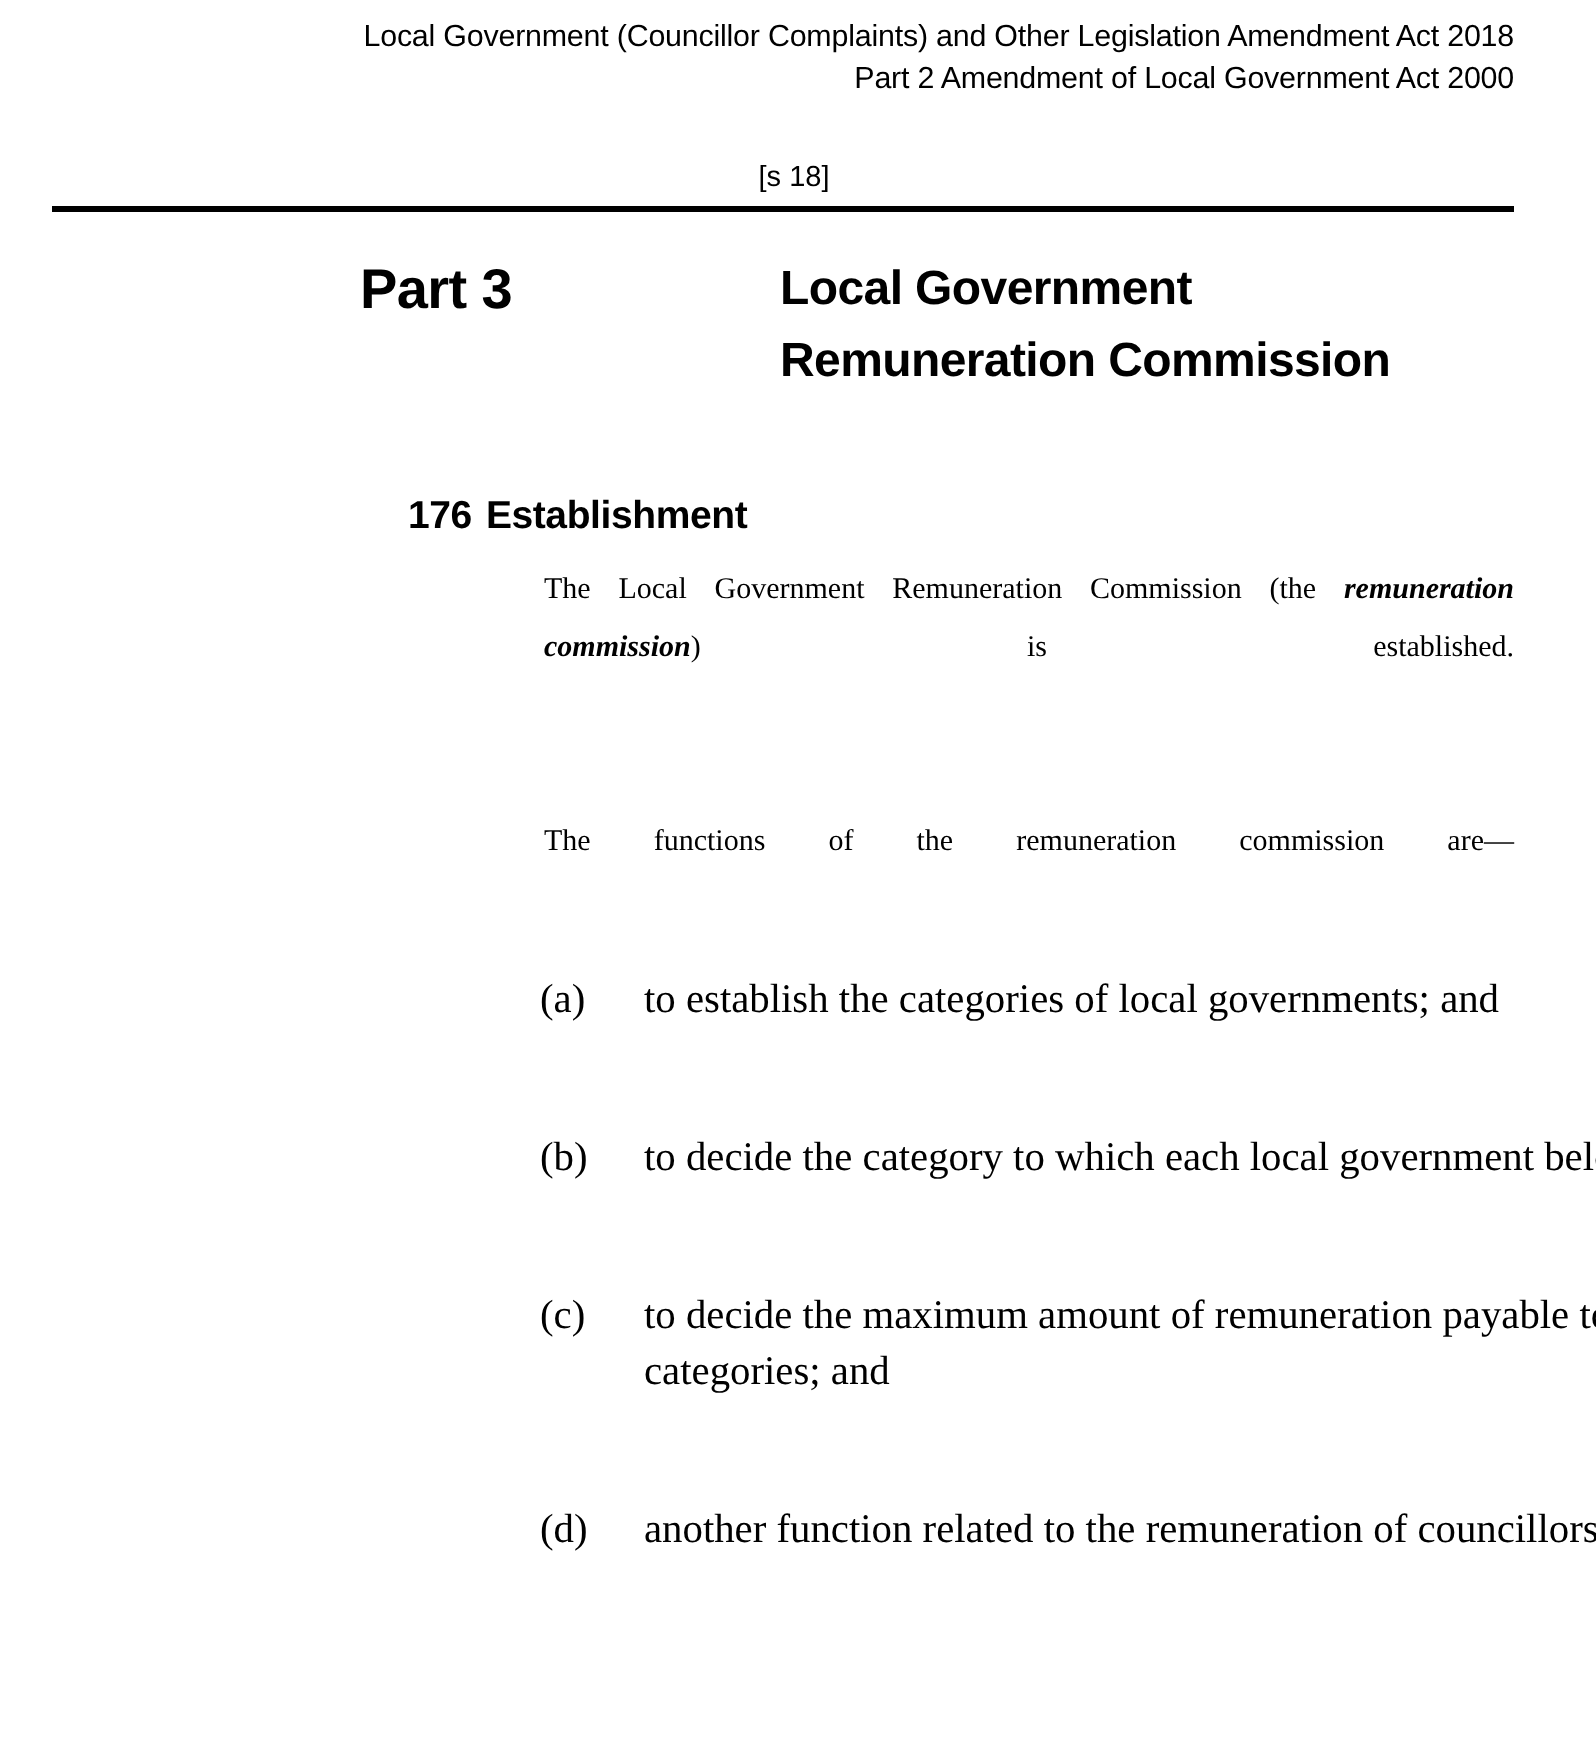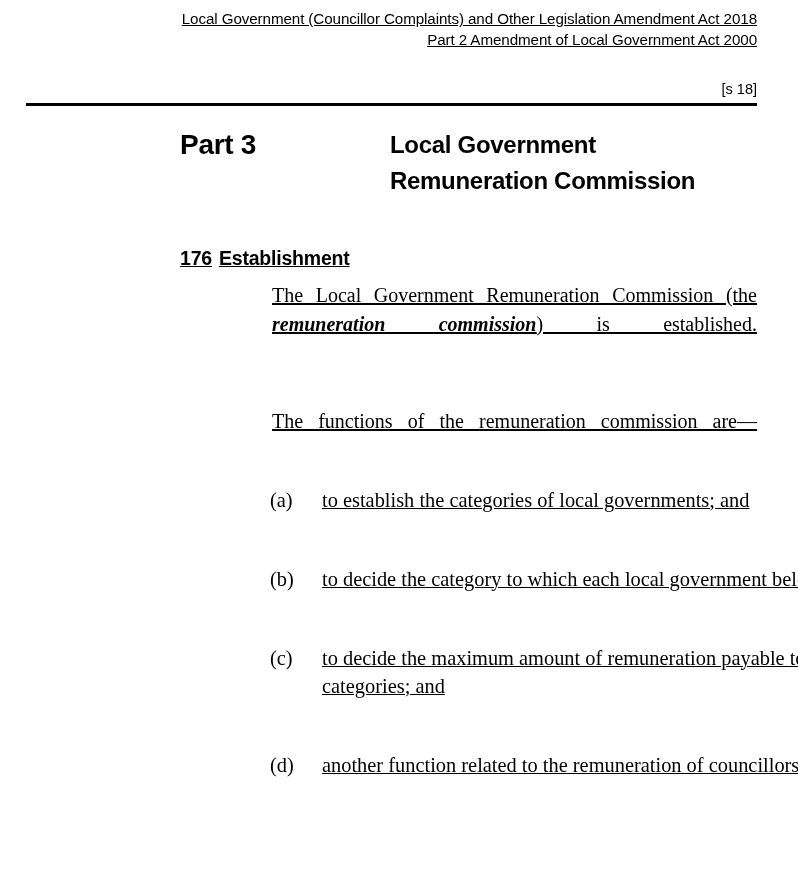--- a/index.html
+++ b/index.html
@@ -30,34 +30,33 @@
     position: absolute;
     left: 37px;
     top: 8px;
     width: 720px;
     text-align: right;
     font-family: "Liberation Sans", "DejaVu Sans", sans-serif;
     font-size: 15.2px;
     line-height: 21px;
     color: #000;
     letter-spacing: -0.1px;
-    text-decoration: underline;
   }
   .page-header .hdr-line {
     display: block;
     white-space: nowrap;
   }
 
   
   .section-ref {
     position: absolute;
     left: 37px;
     top: 80px;
     width: 720px;
-    text-align: right;
+    text-align: center;
     font-family: "Liberation Sans", "DejaVu Sans", sans-serif;
     font-size: 14.5px;
     line-height: 18px;
   }
 
   
   .header-rule {
     position: absolute;
     left: 26px;
     top: 103px;
@@ -65,21 +64,20 @@
     height: 3px;
     background: #000000;
   }
 
   
   .content {
     position: absolute;
     left: 0;
     top: 120px;
     width: 798px;
-    text-decoration: underline;
   }
 
   
   .part-block {
     position: relative;
     margin: 0 0 0 0;
     padding: 0;
     height: 125px;
   }
   .part-label {
@@ -116,28 +114,29 @@
     width: 577px;
     font-family: "Liberation Sans", "DejaVu Sans", sans-serif;
     font-weight: bold;
     font-size: 19.5px;
     line-height: 26px;
     letter-spacing: -0.2px;
     white-space: nowrap;
   }
   .section-heading .sec-num {
     margin-right: 7px;
+    margin-left: 24px;
   }
 
   .section-body {
     position: relative;
     left: 272px;
     width: 485px;
     font-family: "Liberation Serif", "DejaVu Serif", serif;
-    font-size: 20px;
+    font-size: 15px;
     line-height: 28.5px;
     text-align: justify;
     text-justify: inter-word;
     hyphens: none;
   }
   .section-body .defined-term {
     font-weight: bold;
     font-style: italic;
   }
 

